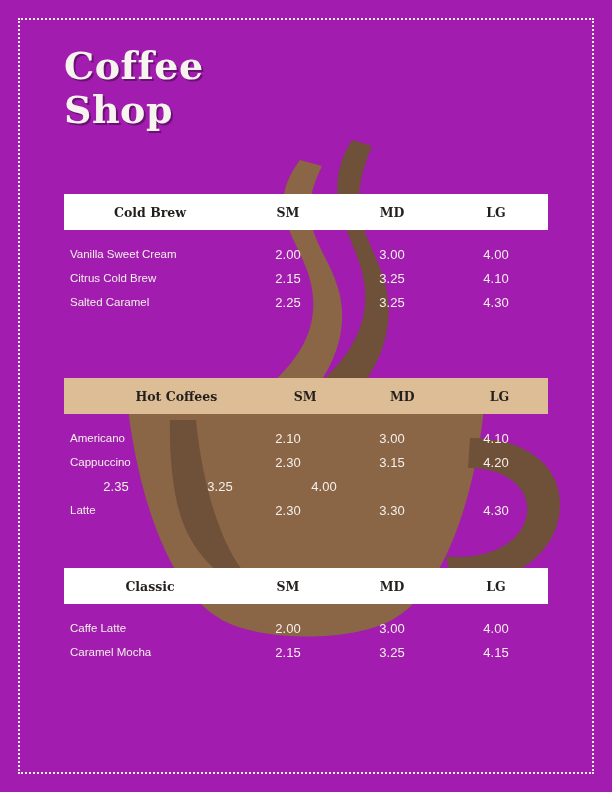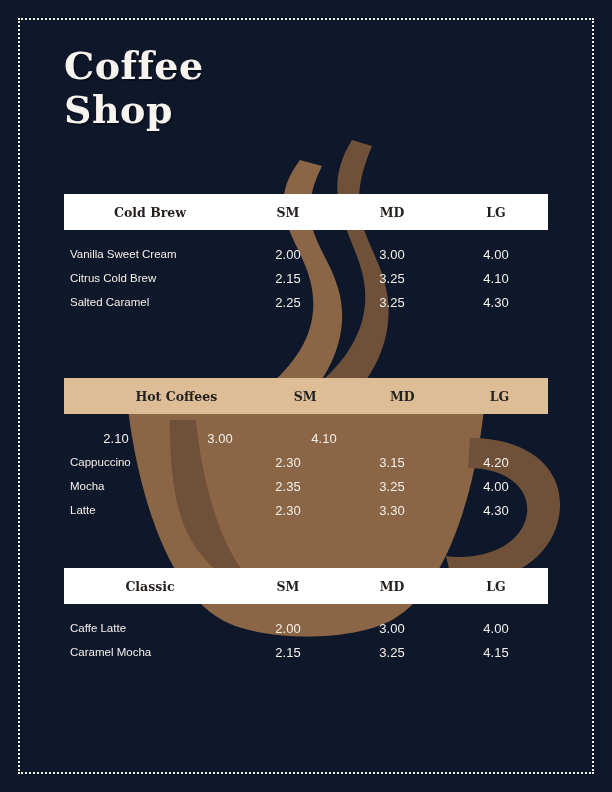--- a/index.html
+++ b/index.html
@@ -10,21 +10,21 @@
     width: 612px;
     height: 792px;
     background: #2b2523;
     font-family: "Liberation Sans", sans-serif;
     overflow: hidden;
     position: relative;
   }
   .page {
     position: absolute;
     inset: 0;
-    background: #0f172a;
+    background: #a21caf;
     overflow: hidden;
   }
   
   .dotted-border {
     position: absolute;
     left: 18px;
     top: 18px;
     right: 18px;
     bottom: 18px;
     border: 2px dotted #f3efe9;
@@ -166,32 +166,32 @@
 
     <div class="section" style="top:378px;">
       <div class="sect-header tan">
         <div class="cat">Hot Coffees</div>
         <div class="sz">SM</div>
         <div class="sz">MD</div>
         <div class="sz">LG</div>
       </div>
       <div class="rows">
         <div class="row">
+          <div class="item">Americano</div>
           <div class="price">2.10</div>
           <div class="price">3.00</div>
           <div class="price">4.10</div>
         </div>
         <div class="row">
           <div class="item">Cappuccino</div>
           <div class="price">2.30</div>
           <div class="price">3.15</div>
           <div class="price">4.20</div>
         </div>
         <div class="row">
-          <div class="item">Mocha</div>
           <div class="price">2.35</div>
           <div class="price">3.25</div>
           <div class="price">4.00</div>
         </div>
         <div class="row">
           <div class="item">Latte</div>
           <div class="price">2.30</div>
           <div class="price">3.30</div>
           <div class="price">4.30</div>
         </div>

